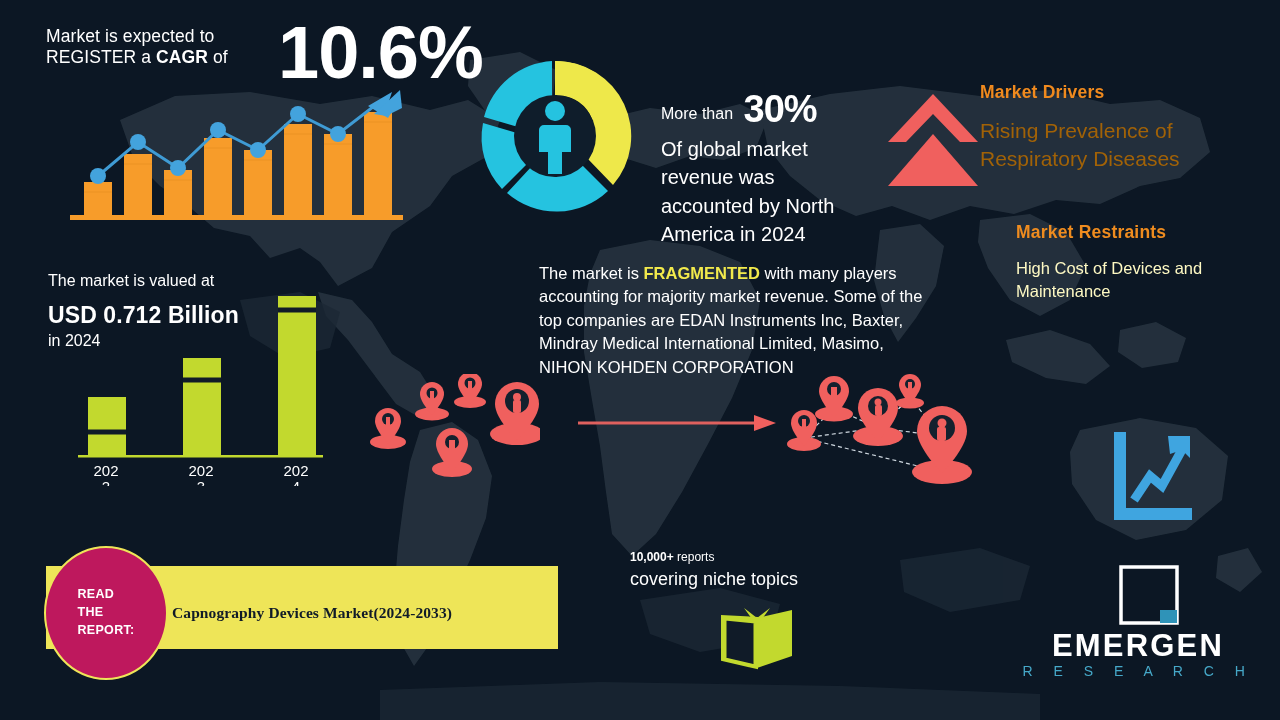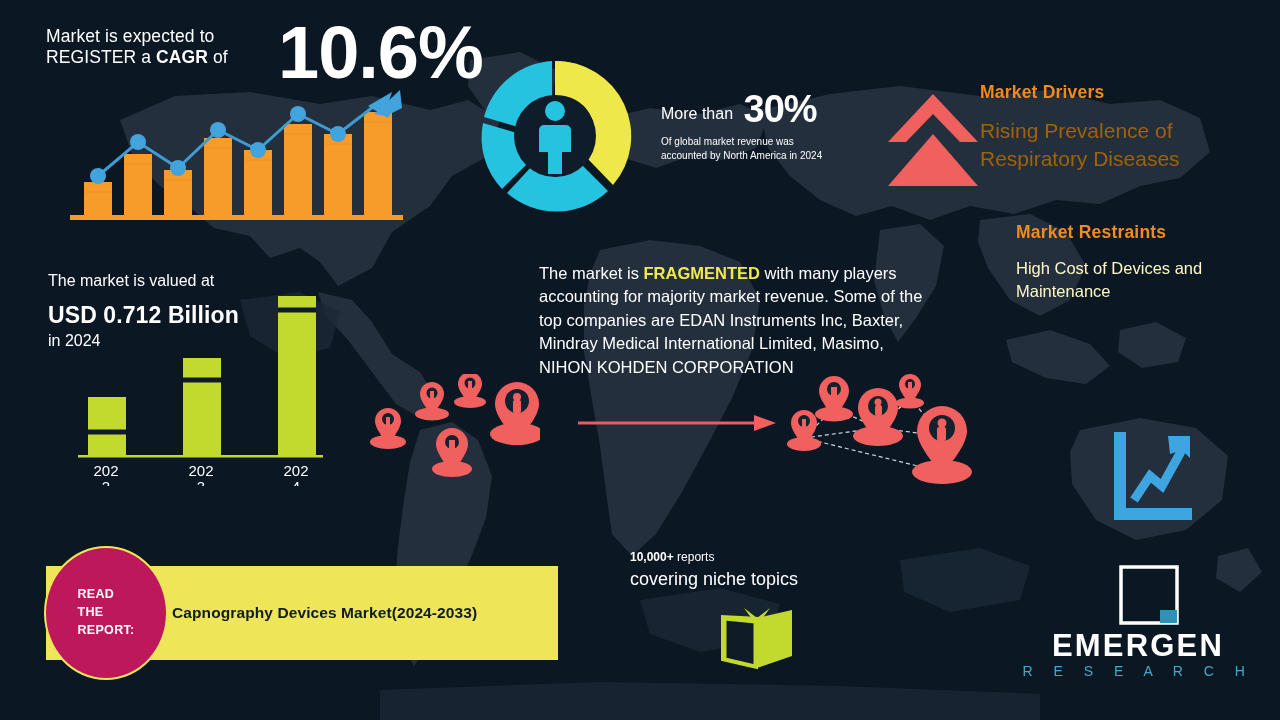--- a/index.html
+++ b/index.html
@@ -30,21 +30,21 @@
   
   #orange-chart { left:70px; top:88px; width:345px; height:132px; }
 
   
   #donut { left:474px; top:55px; width:162px; height:162px; }
 
   
   #thirty-block { left:661px; top:88px; width:215px; }
   #thirty-lead { font-size:16px; color:#ffffff; }
   #thirty-value { font-size:38px; font-weight:bold; color:#ffffff; letter-spacing:-1px; vertical-align:-3px; margin-left:6px; }
-  #thirty-desc { font-size:10px; line-height:1.42; color:#ffffff; margin-top:4px; width:175px; }
+  #thirty-desc { font-size:20px; line-height:1.42; color:#ffffff; margin-top:4px; width:175px; }
 
   
   #drivers-icon { left:886px; top:90px; width:94px; height:100px; }
   #drivers-block { left:980px; top:82px; width:250px; }
   #drivers-title { font-size:17.5px; font-weight:bold; color:#f08a1e; letter-spacing:.2px; }
   #drivers-text { font-size:21px; line-height:1.35; color:#a16207; margin-top:14px; }
 
   
   #restraints-block { left:976px; top:222px; width:255px;margin-left:40px; }
   #restraints-title { font-size:17.5px; font-weight:bold; color:#ef8c1f; letter-spacing:.2px; }
@@ -66,21 +66,21 @@
 
   
   #pins-left { left:360px; top:374px; width:180px; height:110px; }
   #pins-right { left:782px; top:370px; width:205px; height:120px; }
   #mid-arrow { left:578px; top:410px; width:200px; height:26px; }
 
   
   #chart-icon { left:1110px; top:428px; width:86px; height:96px; }
 
   
-  #report-banner { left:46px; top:566px; width:512px; height:94px; background:#eee558; }
+  #report-banner { left:46px; top:566px; width:512px; height:83px; background:#eee558;font-family:Liberation Serif, serif; }
   #report-title {
     position:absolute; left:126px; top:0; height:94px; display:flex; align-items:center;
     font-size:15.5px; font-weight:bold; color:#101b28; letter-spacing:.1px;
   }
   #read-circle {
     position:absolute; left:44px; top:546px; width:124px; height:134px;
     border-radius:50%; border:2.5px solid #eee558; background:#be185d;
     display:flex; align-items:center; justify-content:center;
   }
   #read-label { font-size:12.5px; font-weight:bold; line-height:1.42; color:#ffffff; letter-spacing:.3px; }

